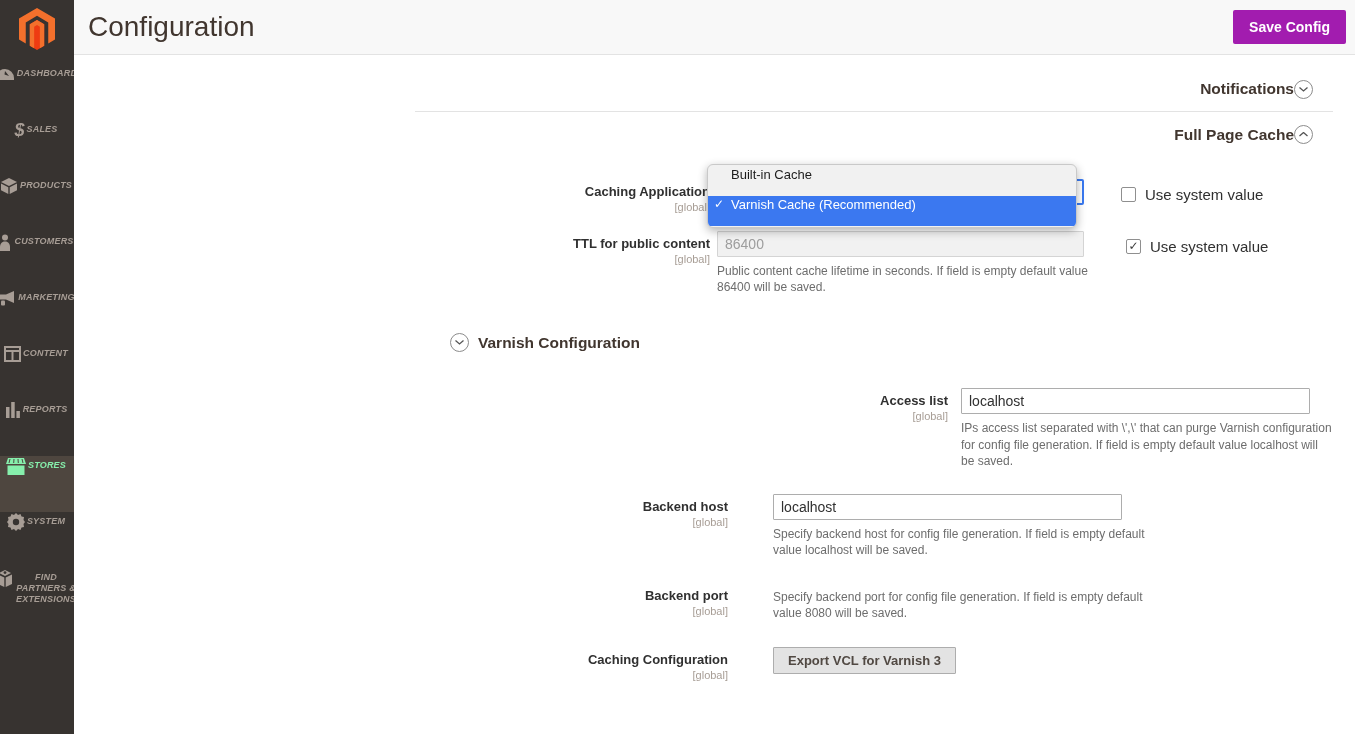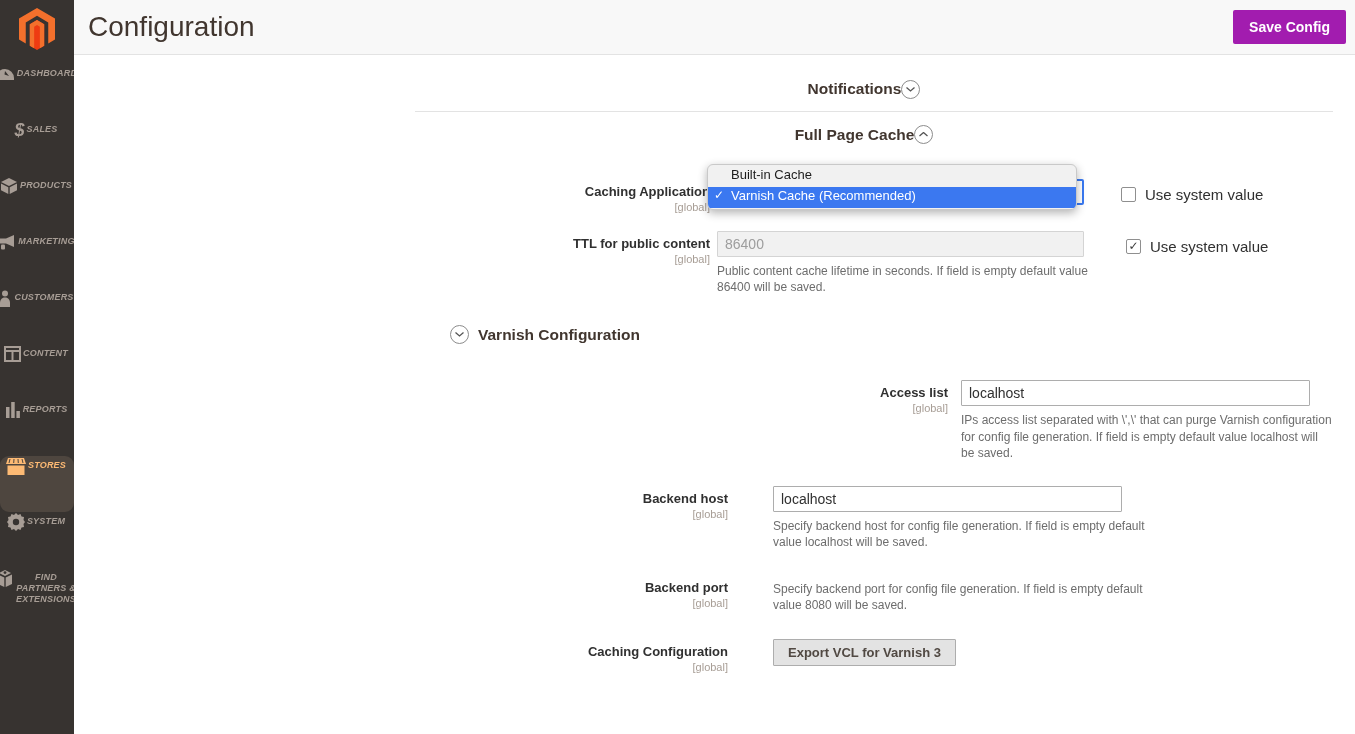--- a/index.html
+++ b/index.html
@@ -8,34 +8,34 @@
   .app { display:flex; width:1355px; height:734px; }
 
   
   .sidebar { width:74px; min-width:74px; height:734px; background:#373330; }
   .logo { height:64px; display:flex; align-items:flex-start; justify-content:center; padding-top:8px; cursor:pointer; }
   .nav-item { height:56px; display:flex; flex-direction:row; justify-content:center;
     cursor:pointer; color:#a79d95;font-style:italic; }
   .nav-item .nav-ic { height:20px; display:flex; align-items:center; justify-content:center; }
   .nav-item .nav-label { font-size:9px; letter-spacing:.2px; margin-top:4px; text-align:center; line-height:1.2;
     padding:0 2px; font-weight:600; }
-  .nav-item.active { background:#4e463f; color:#fdba74;border-radius:9px; }
+  .nav-item.active { background:#4e463f; color:#86efac; }
   .nav-item.tall { height:62px; }
 
   
   .main { flex:1; position:relative; background:#fff; }
   .page-header { height:55px; background:#f8f8f8; border-bottom:1px solid #e3e3e3; position:relative; }
   .page-title { font-size:28px; font-weight:400; color:#41362f; line-height:54px; padding-left:14px; }
   .save-btn { position:absolute; right:9px; top:10px; height:34px; padding:0 16px; background:#a21caf;
     color:#fff; border:none; font-size:14px; font-weight:700; border-radius:2px; cursor:pointer;
     font-family:"Liberation Sans",sans-serif; }
 
   
   .content { margin-left:341px; width:918px; padding-top:12px; }
-  .section-head { display:flex; justify-content:center; align-items:center; height:45px;
+  .section-head { display:flex; justify-content:flex-end; align-items:center; height:45px;
     cursor:pointer; }
   .section-head.bordered { border-bottom:1px solid #e3e3e3; }
   .section-title { font-size:15.5px; font-weight:700; color:#41362f; }
   .chev-circle { width:19px; height:19px; border:1px solid #8c8c8c; border-radius:50%;
     display:flex; align-items:center; justify-content:center; color:#555; margin-right:20px; }
   .chev-circle svg { display:block; }
 
   
   .fpc-body { padding-top:22px; }
   .frow { display:flex; }
@@ -51,33 +51,33 @@
   input.w-main { width:367px; }
   input.w-sub { width:349px; }
   input.disabled { background:#f1f1f1; border-color:#d4d4d4; color:#9d9d9d; }
 
   
   .select-wrap { position:relative; width:367px; }
   .select-focus { width:367px; height:26px; background:#fff; border:2px solid #3a7af3; border-radius:2px; }
   .dropdown { position:absolute; left:-10px; top:-15px; width:370px; background:#f1f1f1;
     border:1px solid #c9c9c9; border-radius:6px; overflow:hidden;
     box-shadow:0 3px 10px rgba(0,0,0,.3); z-index:5; padding:1px 0; }
-  .dd-opt { height:21px; line-height:17px; font-size:13px; color:#1c1c1c; padding-left:23px;
+  .dd-opt { height:30px; line-height:17px; font-size:13px; color:#1c1c1c; padding-left:23px;
     position:relative; cursor:pointer; white-space:nowrap; }
   .dd-opt.selected { background:#3b78f0; color:#fff; }
   .dd-check { position:absolute; left:6px; top:0; font-size:12px; }
 
   
   .sysval { display:flex; align-items:center; margin-left:37px; padding-top:5px; height:26px; }
   .cbox { width:15px; height:15px; border:1px solid #8f8f8f; background:#fff; border-radius:2px;
     display:flex; align-items:center; justify-content:center; font-size:12px; color:#3a3a3a; cursor:pointer; }
   .sysval-label { font-size:15px; color:#303030; margin-left:9px; }
 
   
-  .subsection-head { display:flex; align-items:center; margin-left:35px; margin-top:30px; cursor:pointer; }
+  .subsection-head { display:flex; align-items:center; margin-left:35px; margin-top:38px; cursor:pointer; }
   .subsection-head .chev-circle { margin-right:0; }
   .subsection-title { font-size:15.5px; font-weight:700; color:#41362f; margin-left:9px; }
 
   .gap36 { margin-top:36px;justify-content:flex-end; } .gap25 { margin-top:25px;gap:32px; } .gap18 { margin-top:18px; }
 
   .export-btn { height:27px; padding:0 14px; background:#e3e3e3; border:1px solid #adadad;
     color:#514943; font-size:13px; font-weight:700; cursor:pointer; border-radius:1px;
     font-family:"Liberation Sans",sans-serif; }
 </style>
 </head>
@@ -114,36 +114,36 @@
             <path d="M9 1 L17 5 L9 9 L1 5 Z"></path>
             <path d="M1 6.5 L8.3 10.2 L8.3 17 L1 13.3 Z"></path>
             <path d="M17 6.5 L9.7 10.2 L9.7 17 L17 13.3 Z"></path>
           </svg>
       </span>
       <span class="nav-label">PRODUCTS</span>
     </div>
 
     <div class="nav-item">
       <span class="nav-ic">
+        <svg width="14" height="17" viewBox="0 0 14 17" fill="currentColor">
+            <circle cx="7" cy="3.5" r="3"></circle>
+            <path d="M7 7.5 C3.5 7.5 2 10 2 13 L2 17 L12 17 L12 13 C12 10 10.5 7.5 7 7.5 Z"></path>
+          </svg>
+      </span>
+      <span class="nav-label">CUSTOMERS</span>
+    </div>
+
+    <div class="nav-item">
+      <span class="nav-ic">
         <svg width="19" height="15" viewBox="0 0 19 15" fill="currentColor">
             <path d="M17 0 L17 12 L9 8.5 L3 8.5 L3 3.5 L9 3.5 Z"></path>
             <rect x="4" y="9.5" width="4" height="5" rx="1"></rect>
           </svg>
       </span>
       <span class="nav-label">MARKETING</span>
-    </div>
-
-    <div class="nav-item">
-      <span class="nav-ic">
-        <svg width="14" height="17" viewBox="0 0 14 17" fill="currentColor">
-            <circle cx="7" cy="3.5" r="3"></circle>
-            <path d="M7 7.5 C3.5 7.5 2 10 2 13 L2 17 L12 17 L12 13 C12 10 10.5 7.5 7 7.5 Z"></path>
-          </svg>
-      </span>
-      <span class="nav-label">CUSTOMERS</span>
     </div>
 
     <div class="nav-item">
       <span class="nav-ic">
         <svg width="17" height="16" viewBox="0 0 17 16" fill="none" stroke="currentColor" stroke-width="2">
             <rect x="1" y="1" width="15" height="14"></rect>
             <line x1="1" y1="5" x2="16" y2="5"></line>
             <line x1="8.5" y1="5" x2="8.5" y2="15"></line>
           </svg>
       </span>

